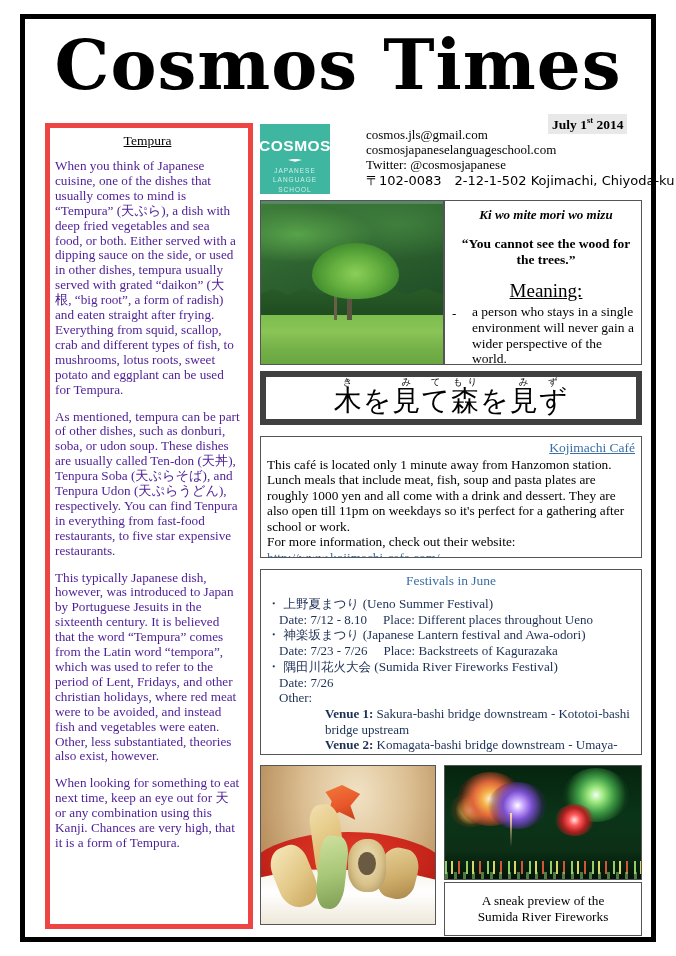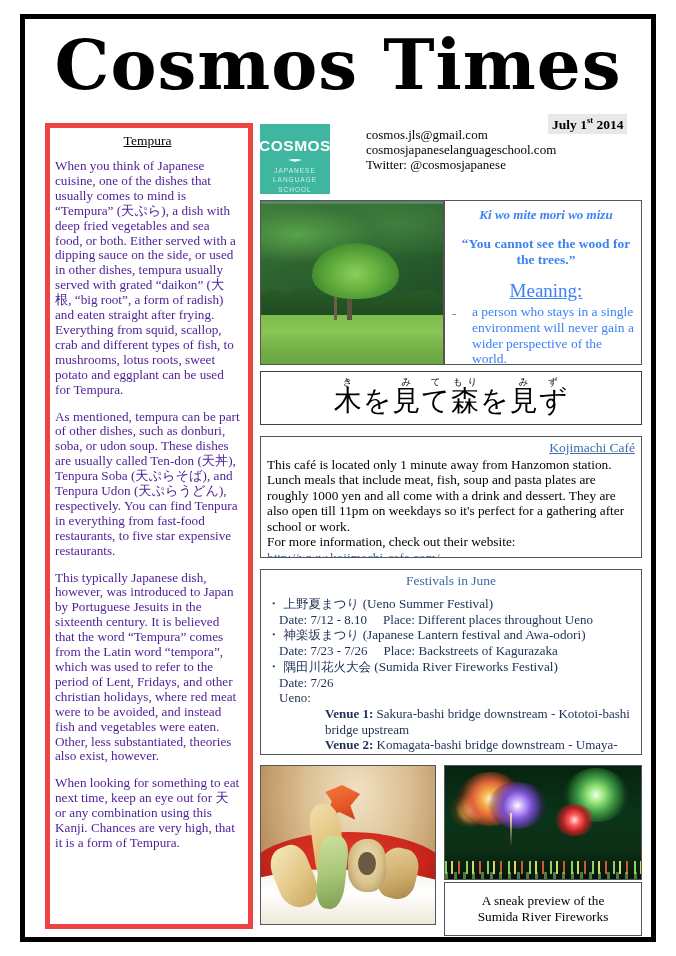--- a/index.html
+++ b/index.html
@@ -168,21 +168,21 @@
 
   
   #proverb {
     position: absolute;
     left: 444px; top: 200px;
     width: 198px; height: 165px;
     border: 1px solid #555;
     background: #fff;
     padding: 6px 1px 0 7px;
     overflow: hidden;
-    color: #3b82f6;
+    color: #000000;
   }
   #proverb .romaji {
     font-style: italic; font-weight: bold;
     text-align: center; font-size: 13px;
     margin-bottom: 13px;
   }
   #proverb .english {
     text-align: center; font-weight: bold; font-size: 13.5px;
     line-height: 1.15; margin-bottom: 13px;
   }
@@ -192,21 +192,21 @@
   }
   #proverb .meaning-row { display: flex; }
   #proverb .dash { width: 20px; font-size: 13px; padding-top: 2px; }
   #proverb .meaning-b { font-size: 13.5px; line-height: 1.17; flex: 1; }
 
   
   #kanji-strip {
     position: absolute;
     left: 260px; top: 371px;
     width: 382px; height: 54px;
-    border: 1px solid #404040;
+    border: 6px solid #404040;
     background: #fff;
     display: flex; align-items: center; justify-content: center;
   }
   #kanji-strip ruby {
     font-family: "DejaVu Sans", sans-serif;
     font-size: 28px;
     ruby-position: over;
     letter-spacing: 1px;
     color: #000;
   }
@@ -427,20 +427,21 @@
       <div>JAPANESE</div>
       <div>LANGUAGE</div>
       <div>SCHOOL</div>
     </div>
   </div>
 
   <div id="contact">
     <div>cosmos.jls@gmail.com</div>
     <div>cosmosjapaneselanguageschool.com</div>
     <div>Twitter: @cosmosjapanese</div>
+    <div class="yen">〒102-0083　2-12-1-502 Kojimachi, Chiyoda-ku</div>
   </div>
 
   <div id="forest-photo">
     <div class="fp-layer fp-sky"></div>
     <div class="fp-layer fp-farhill"></div>
     <div class="fp-layer fp-hill"></div>
     <div class="fp-layer fp-treeline"></div>
     <div class="fp-layer fp-meadow"></div>
     <div class="fp-layer fp-trunk2"></div>
     <div class="fp-layer fp-trunk"></div>
@@ -495,21 +496,21 @@
       </div>
     </div>
 
     <div class="fest-item">
       <div class="fest-name">
         <span class="dot">・</span>
         <span class="jpname">隅田川花火大会</span>
         <span>(Sumida River Fireworks Festival)</span>
       </div>
       <div class="fest-detail">Date: 7/26</div>
-      <div class="fest-detail">Ueno:</div>
+      <div class="fest-detail">Other:</div>
       <div class="venue">
         <b>Venue 1:</b>
         <span>Sakura-bashi bridge downstream - Kototoi-bashi bridge upstream</span>
       </div>
       <div class="venue">
         <b>Venue 2:</b>
         <span>Komagata-bashi bridge downstream - Umaya-bashi bridge upstream</span>
       </div>
     </div>
   </div>

